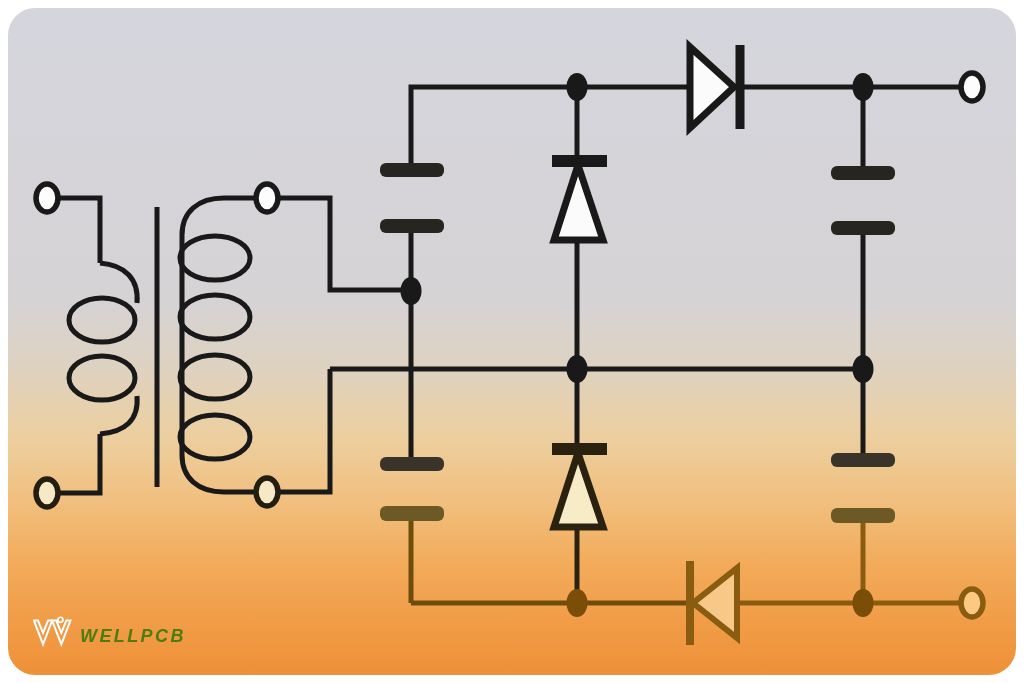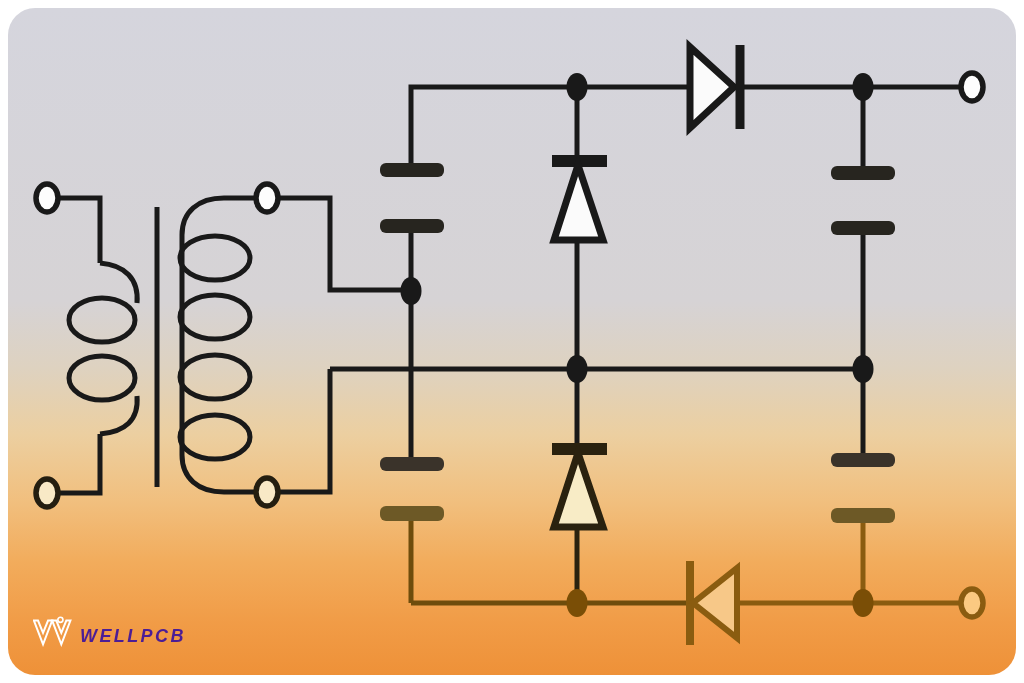--- a/index.html
+++ b/index.html
@@ -2,21 +2,21 @@
 <html><head>
 <meta charset="utf-8">
 <style>
   html,body{margin:0;padding:0;background:#ffffff;width:1024px;height:683px;overflow:hidden;
     font-family:"Liberation Sans", sans-serif;}
   .stage{position:relative;width:1024px;height:683px;}
   svg.circuit{position:absolute;left:0;top:0;display:block;}
   .logo{position:absolute;left:33px;top:616px;display:flex;align-items:flex-end;gap:5px;color:#ffffff;}
   .logo .mark{display:block;}
   .logo .word{font-size:18px;font-weight:bold;font-style:italic;letter-spacing:2.4px;
-    line-height:1;margin-bottom:2px;color:#4c1d95;}
+    line-height:1;margin-bottom:2px;color:#4d7c0f;}
 </style>
 </head>
 <body>
 
 <div class="stage">
 
   <svg class="circuit" width="1024" height="683" viewBox="0 0 1024 683">
     <defs>
       <linearGradient id="bgGrad" x1="0" y1="0" x2="0" y2="1">
         <stop offset="0" stop-color="#d5d5dd"></stop>

